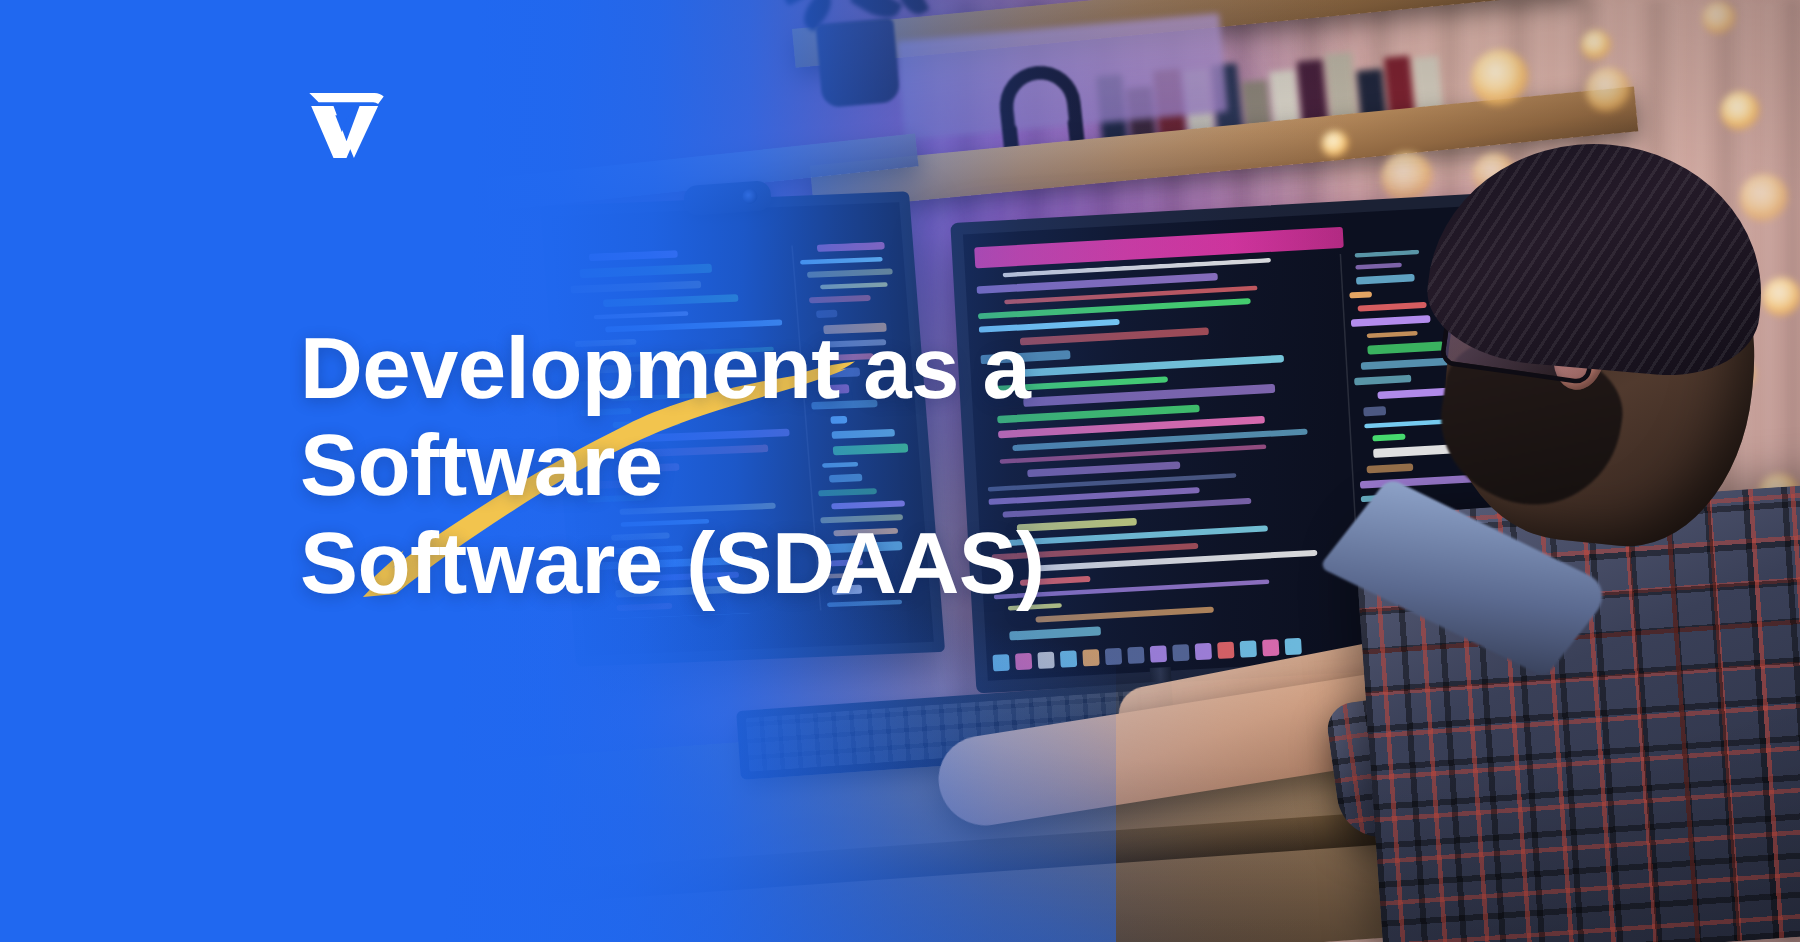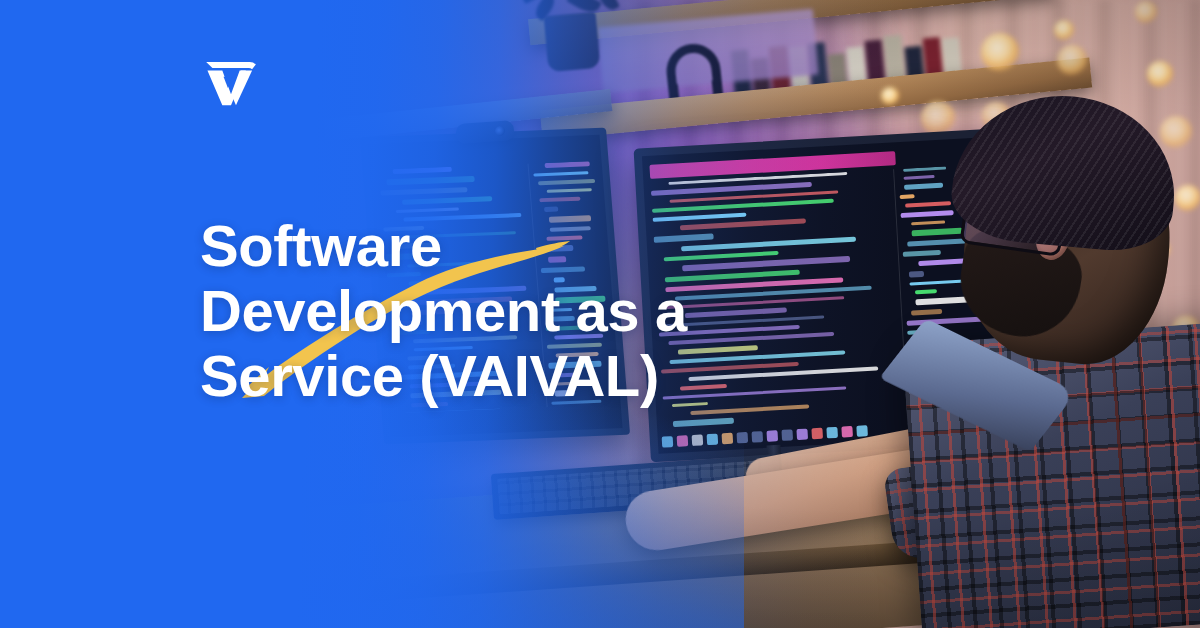--- a/index.html
+++ b/index.html
@@ -581,18 +581,18 @@
     <svg class="logo-mark" viewBox="0 0 100 100">
       <path d="M10,16 h70 a14,14 0 0 1 10,4 l-6,8 a8,8 0 0 0 -6,-2 h-58 Z" fill="#ffffff"></path>
       <path d="M12,30 h24 l14,38 14,-38 h10 l-24,56 h-14 Z" fill="#ffffff"></path>
       <path d="M58,30 h26 l-26,52 -6,-14 Z" fill="#ffffff" opacity="0.0"></path>
       <path d="M66,30 h18 L58,86 l-5,-12 Z" fill="#ffffff"></path>
       <path d="M38,40 h14 l-7,18 Z" fill="#2068F0"></path>
     </svg>
   </div>
 
   <h1 class="headline">
+    <span class="ln">Development as a</span>
     <span class="ln">Software</span>
-    <span class="ln">Development as a</span>
-    <span class="ln">Service (VAIVAL)</span>
+    <span class="ln">Software (SDAAS)</span>
   </h1>
 
 </div>
 
 </body></html>

